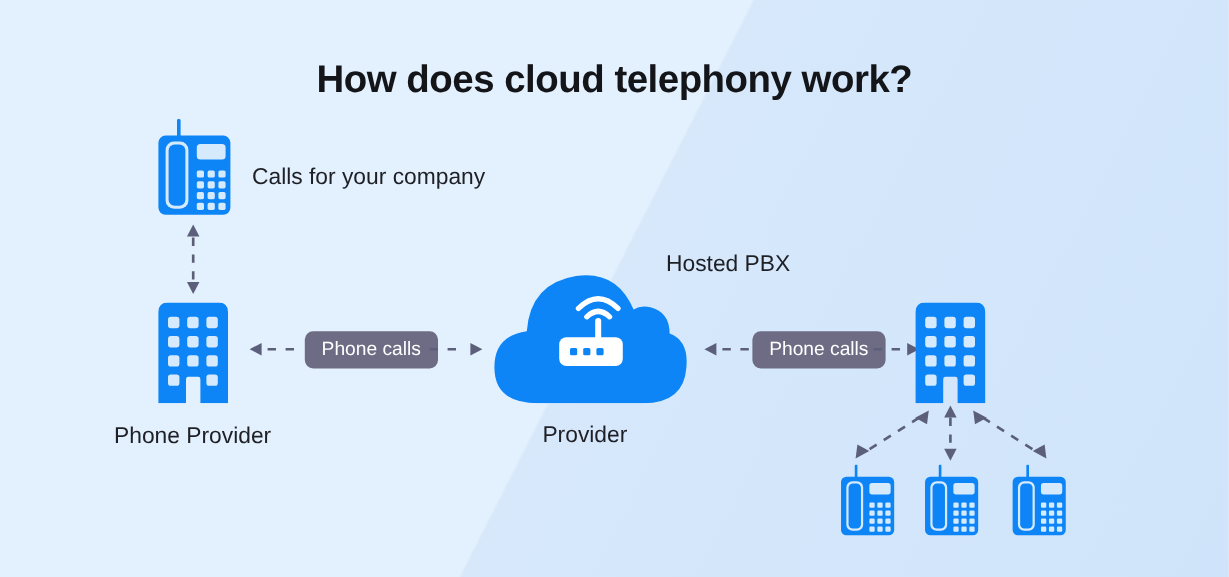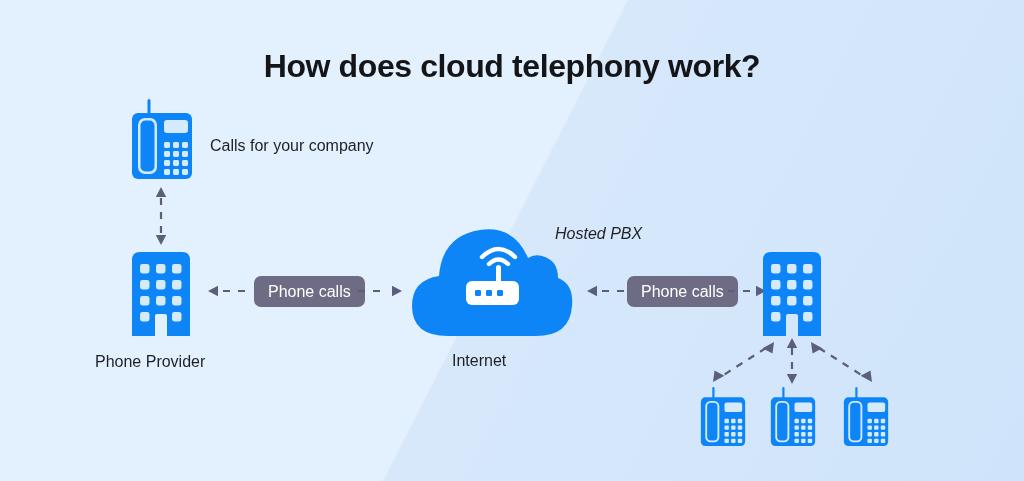--- a/index.html
+++ b/index.html
@@ -41,21 +41,21 @@
     width: 1024px;
     text-align: center;
     font-size: 32px;
     font-weight: bold;
     color: #141519;
     letter-spacing: -0.4px;
   }
 
   .node-label {
     position: absolute;
-    font-size: 16px;
+    font-size: 19px;
     color: #1e2026;
     white-space: nowrap;
   }
 
   
   .phone-icon { position: absolute; }
   .phone-icon svg { display: block; width: 100%; height: 100%; }
 
   
   .building-icon { position: absolute; }
@@ -184,23 +184,23 @@
         <rect x="69" y="72" width="6" height="6" rx="1.3"></rect>
         <rect x="80" y="72" width="6" height="6" rx="1.3"></rect>
         <rect x="91" y="72" width="6" height="6" rx="1.3"></rect>
       </g>
 
       <path d="M83 46 Q92.5 37 102 46" stroke="#ffffff" stroke-width="4.4" fill="none" stroke-linecap="round"></path>
       <path d="M76 39 Q92.5 23 109 39" stroke="#ffffff" stroke-width="4.4" fill="none" stroke-linecap="round"></path>
     </svg>
   </div>
 
-  <div class="node-label" style="left:452px; top:352px;">Internet</div>
-
-  <div class="node-label" style="left:555px; top:225px;font-style:italic;">Hosted PBX</div>
+  <div class="node-label" style="left:452px; top:352px;">Provider</div>
+
+  <div class="node-label" style="left:555px; top:210px;">Hosted PBX</div>
 
   <div class="connector" style="left:585px; top:283px; width:42px; height:16px;">
     <svg viewBox="0 0 42 16" xmlns="http://www.w3.org/2000/svg">
       <polygon points="2,8 12,2.8 12,13.2" fill="#5c5f7a"></polygon>
       <path d="M17 8 L40 8" stroke="#5c5f7a" stroke-width="2.2" stroke-dasharray="7 8" fill="none"></path>
     </svg>
   </div>
 
   <div class="pill" style="left:627px; top:276px;">Phone calls</div>
 

